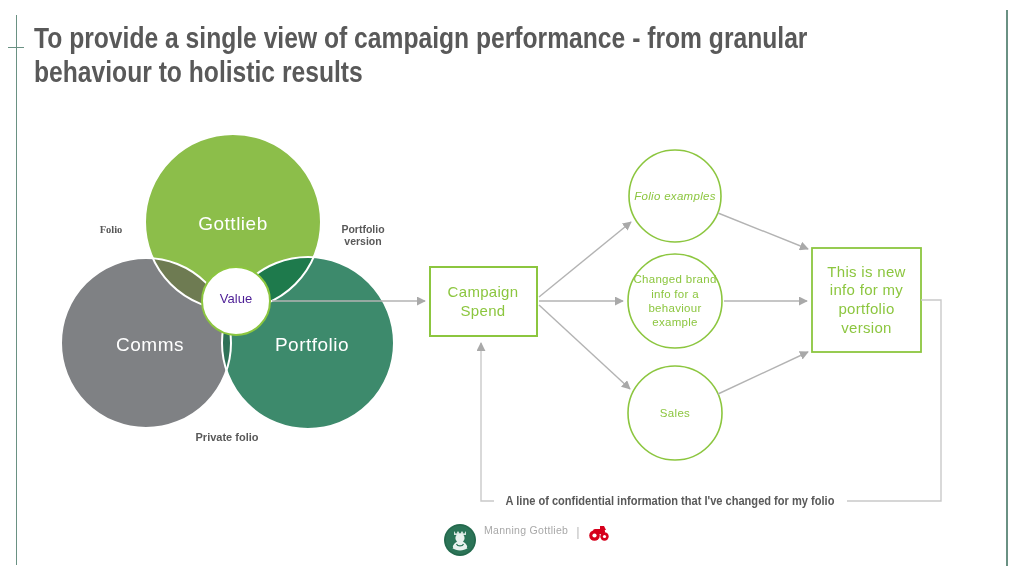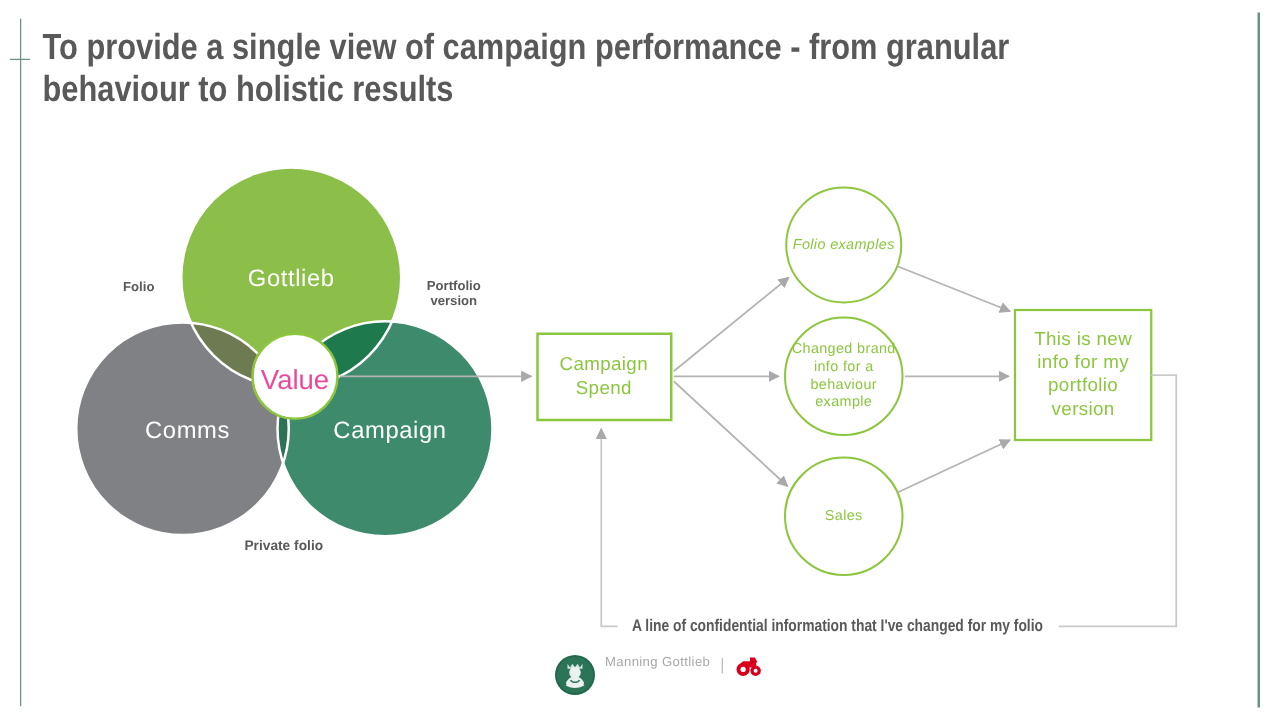--- a/index.html
+++ b/index.html
@@ -23,24 +23,24 @@
     font-size:29px; line-height:1.16; font-weight:bold; color:#595959;
     letter-spacing:0px;
     transform:scaleX(0.85); transform-origin:0 0;
   }
 
   
   .venn-label { color:#ffffff; font-size:19px; font-weight:400; letter-spacing:0.5px; text-align:center; }
   #business-label { left:163px; top:213px; width:140px; }
   #comms-label    { left:80px;  top:334px; width:140px; }
   #audience-label { left:242px; top:334px; width:140px; }
-  #value-label    { left:196px; top:291px; width:80px; color:#ec4899; font-size:22px; text-align:center; }
+  #value-label    { left:196px; top:291px; width:80px; color:#4c1d95; font-size:13px; text-align:center; }
 
   .note-label { color:#595959; font-size:10.5px; font-weight:bold; line-height:1.15; text-align:center; }
-  #folio-note     { left:81px;  top:224px; width:60px; }
+  #folio-note     { left:81px;  top:224px; width:60px;font-family:Liberation Serif, serif; }
   #portfolio-note { left:334px; top:223px; width:58px; }
   #private-note   { left:186px; top:431px; width:82px; font-size:11px; }
 
   
   .flow-text { color:#8cc63f; line-height:1.25; letter-spacing:0.3px; }
   #campaign-spend-label { left:431px; top:268px; width:104px; height:67px; font-size:15px; }
   .node-label { width:90px; height:92px; font-size:11.5px; }
   #node-folio   { left:630px; top:150px;font-style:italic; }
   #node-changed { left:630px; top:255px; }
   #node-sales   { left:630px; top:367px; }
@@ -117,21 +117,21 @@
   <line x1="718" y1="394" x2="808" y2="352" stroke="#b3b3b3" stroke-width="1.4" marker-end="url(#arrowhead)"></line>
 
   <rect x="812" y="248" width="109" height="104" fill="#ffffff" stroke="#8cc63f" stroke-width="1.8"></rect>
 
   <path d="M921,300 H941 V501 H847" fill="none" stroke="#c9c9c9" stroke-width="1.4"></path>
   <path d="M494,501 H481 V343" fill="none" stroke="#c9c9c9" stroke-width="1.4" marker-end="url(#arrowhead)"></path>
 </svg>
 
 <div id="business-label" class="abs venn-label">Gottlieb</div>
 <div id="comms-label" class="abs venn-label">Comms</div>
-<div id="audience-label" class="abs venn-label">Campaign</div>
+<div id="audience-label" class="abs venn-label">Portfolio</div>
 <div id="value-label" class="abs">Value</div>
 
 <div id="folio-note" class="abs note-label">Folio</div>
 <div id="portfolio-note" class="abs note-label">Portfolio version</div>
 <div id="private-note" class="abs note-label">Private folio</div>
 
 <div id="campaign-spend-label" class="abs flexc flow-text">
   <span>Campaign Spend</span>
 </div>
 <div id="node-folio" class="abs flexc flow-text node-label">

